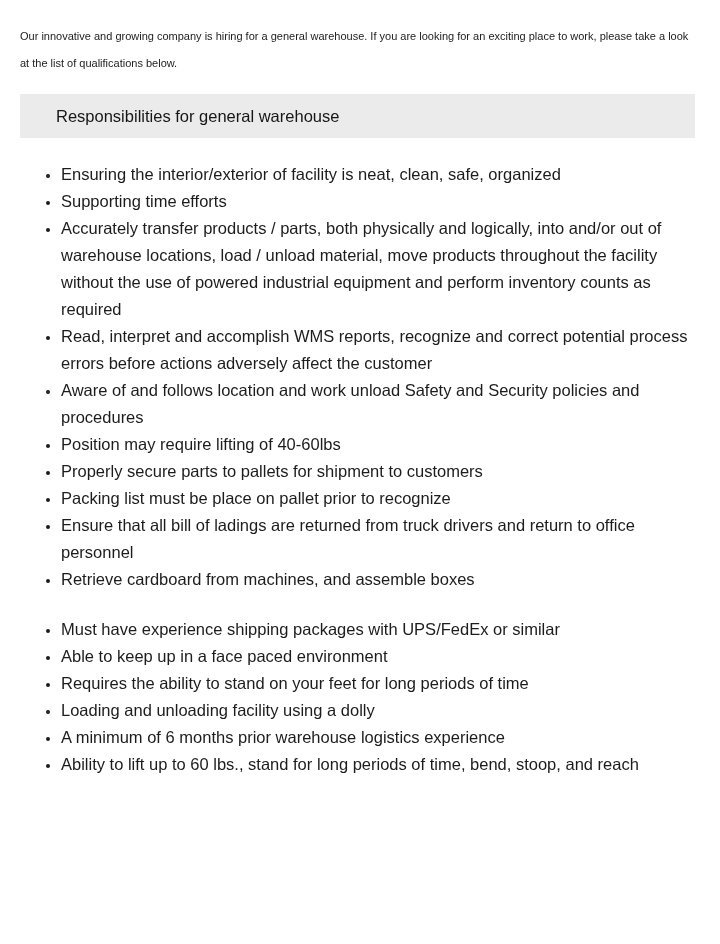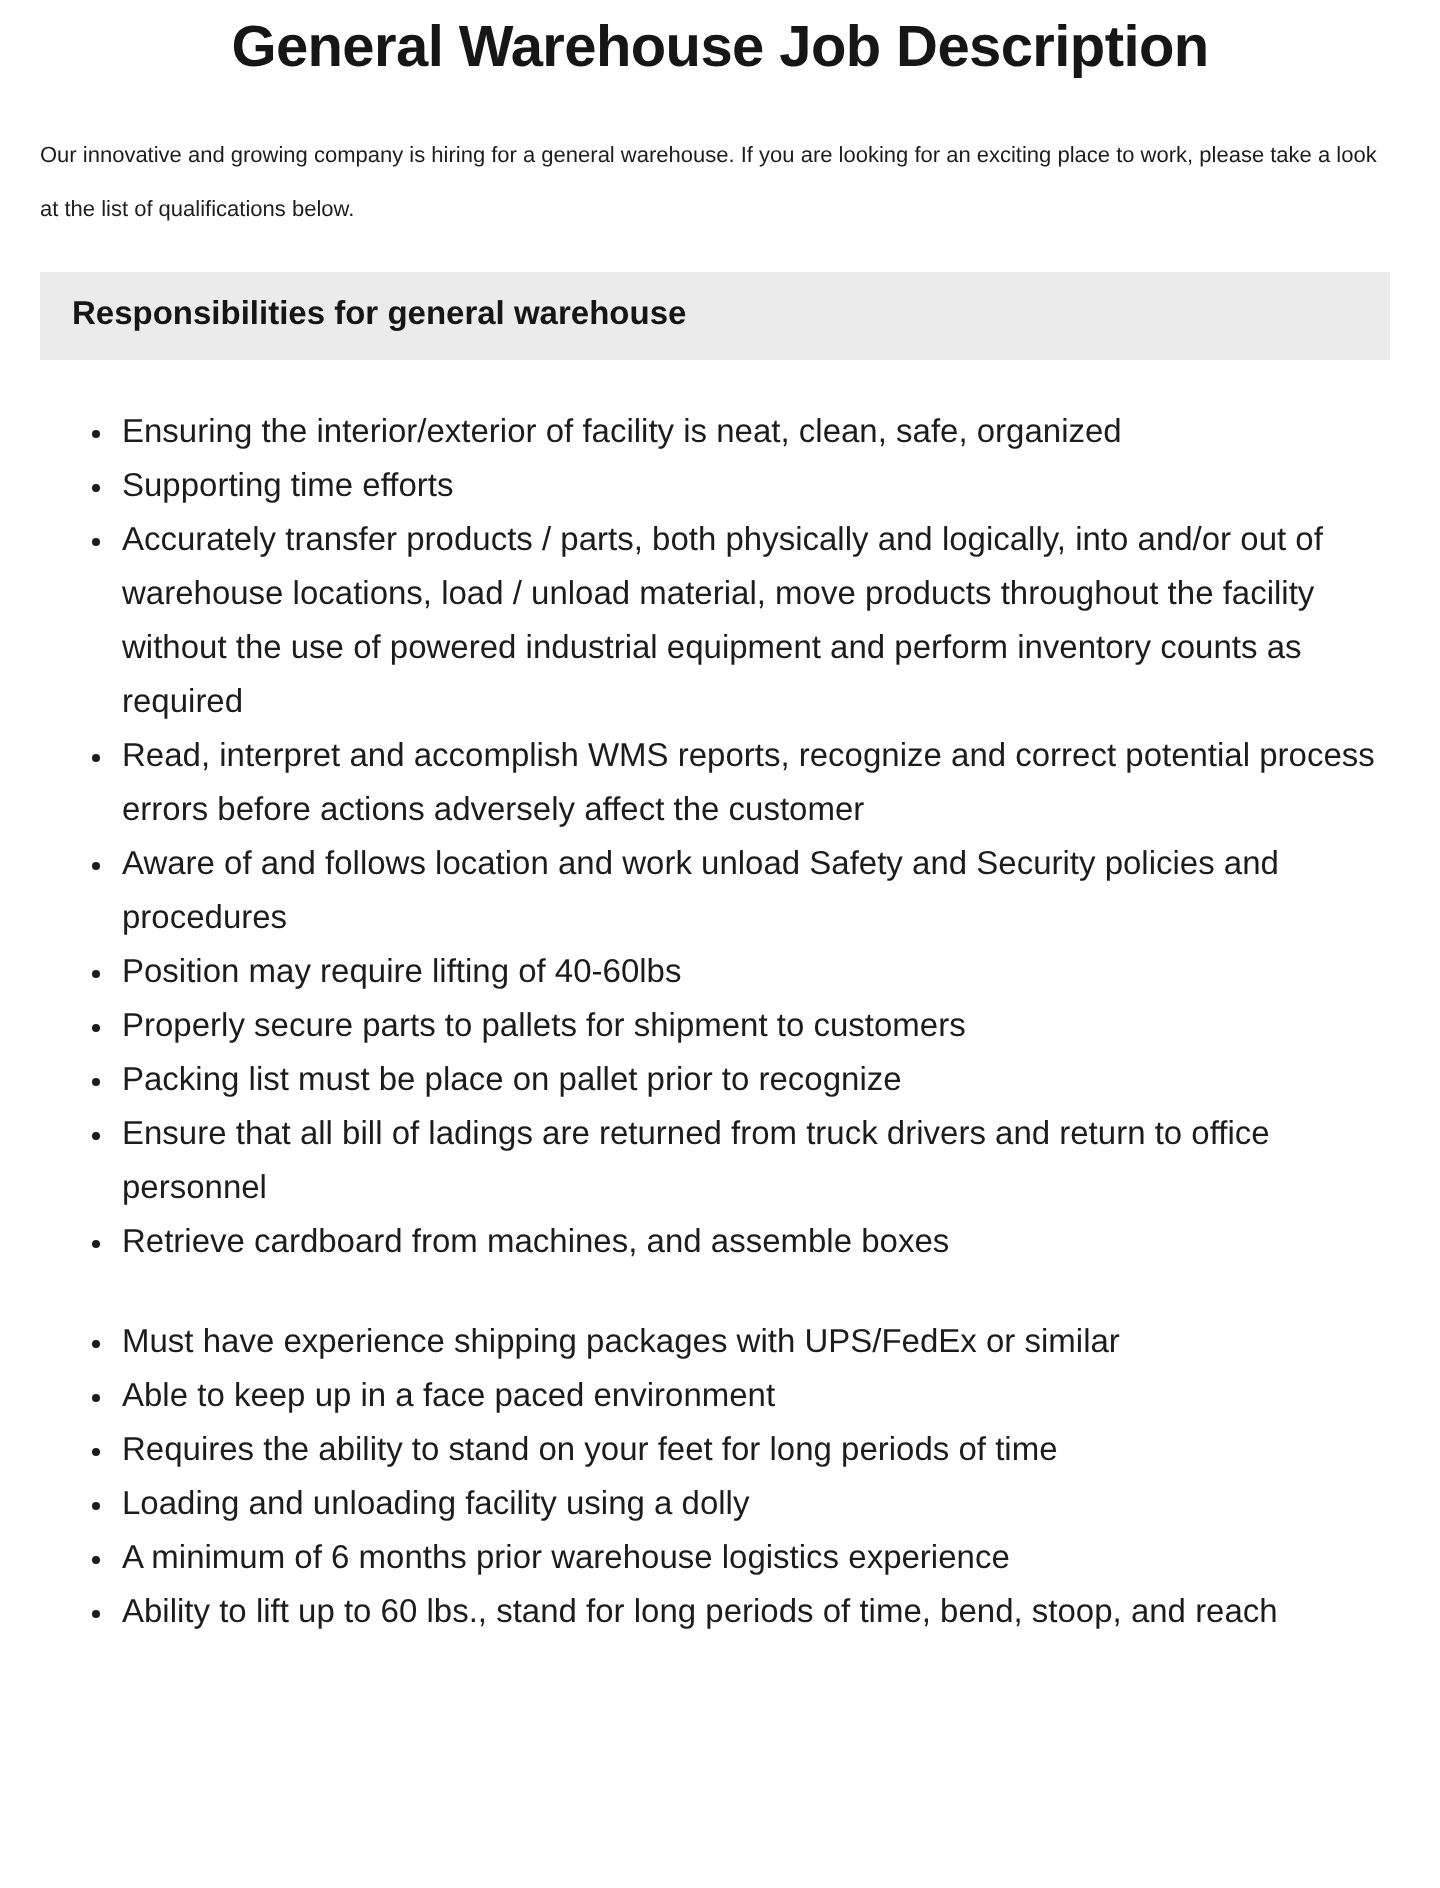--- a/index.html
+++ b/index.html
@@ -29,24 +29,24 @@
   .intro {
     font-size: 11px;
     line-height: 27px;
     margin: 23px 0 0 0;
   }
   .section-header {
     background: #ebebeb;
     height: 44px;
     display: flex;
     align-items: center;
-    padding-left: 16px;
+    padding-left: 36px;
     margin: 17px 5px 0 0;
     font-size: 16.5px;
-    font-weight: bold;
+    font-weight: normal;
     color: #161616;
   }
   ul.bullet-list {
     margin: 23px 0 0 0;
     padding: 0 0 0 41px;
     font-size: 16.5px;
     line-height: 27px;
     list-style: disc outside;
   }
   ul.bullet-list li {
@@ -56,21 +56,20 @@
   ul.bullet-list li::marker {
     font-size: 13px;
     color: #1c1c1c;
   }
 </style>
 </head>
 <body>
 
 <main class="doc">
 
-  <h1 class="page-title">General Warehouse Job Description</h1>
 
   <p class="intro">Our innovative and growing company is hiring for a general warehouse. If you are looking for an exciting place to work, please take a look at the list of qualifications below.</p>
 
   <section>
     <div class="section-header">Responsibilities for general warehouse</div>
     <ul class="bullet-list">
         <li>Ensuring the interior/exterior of facility is neat, clean, safe, organized</li>
         <li>Supporting time efforts</li>
         <li>Accurately transfer products / parts, both physically and logically, into and/or out of warehouse locations, load / unload material, move products throughout the facility without the use of powered industrial equipment and perform inventory counts as required</li>
         <li>Read, interpret and accomplish WMS reports, recognize and correct potential process errors before actions adversely affect the customer</li>

